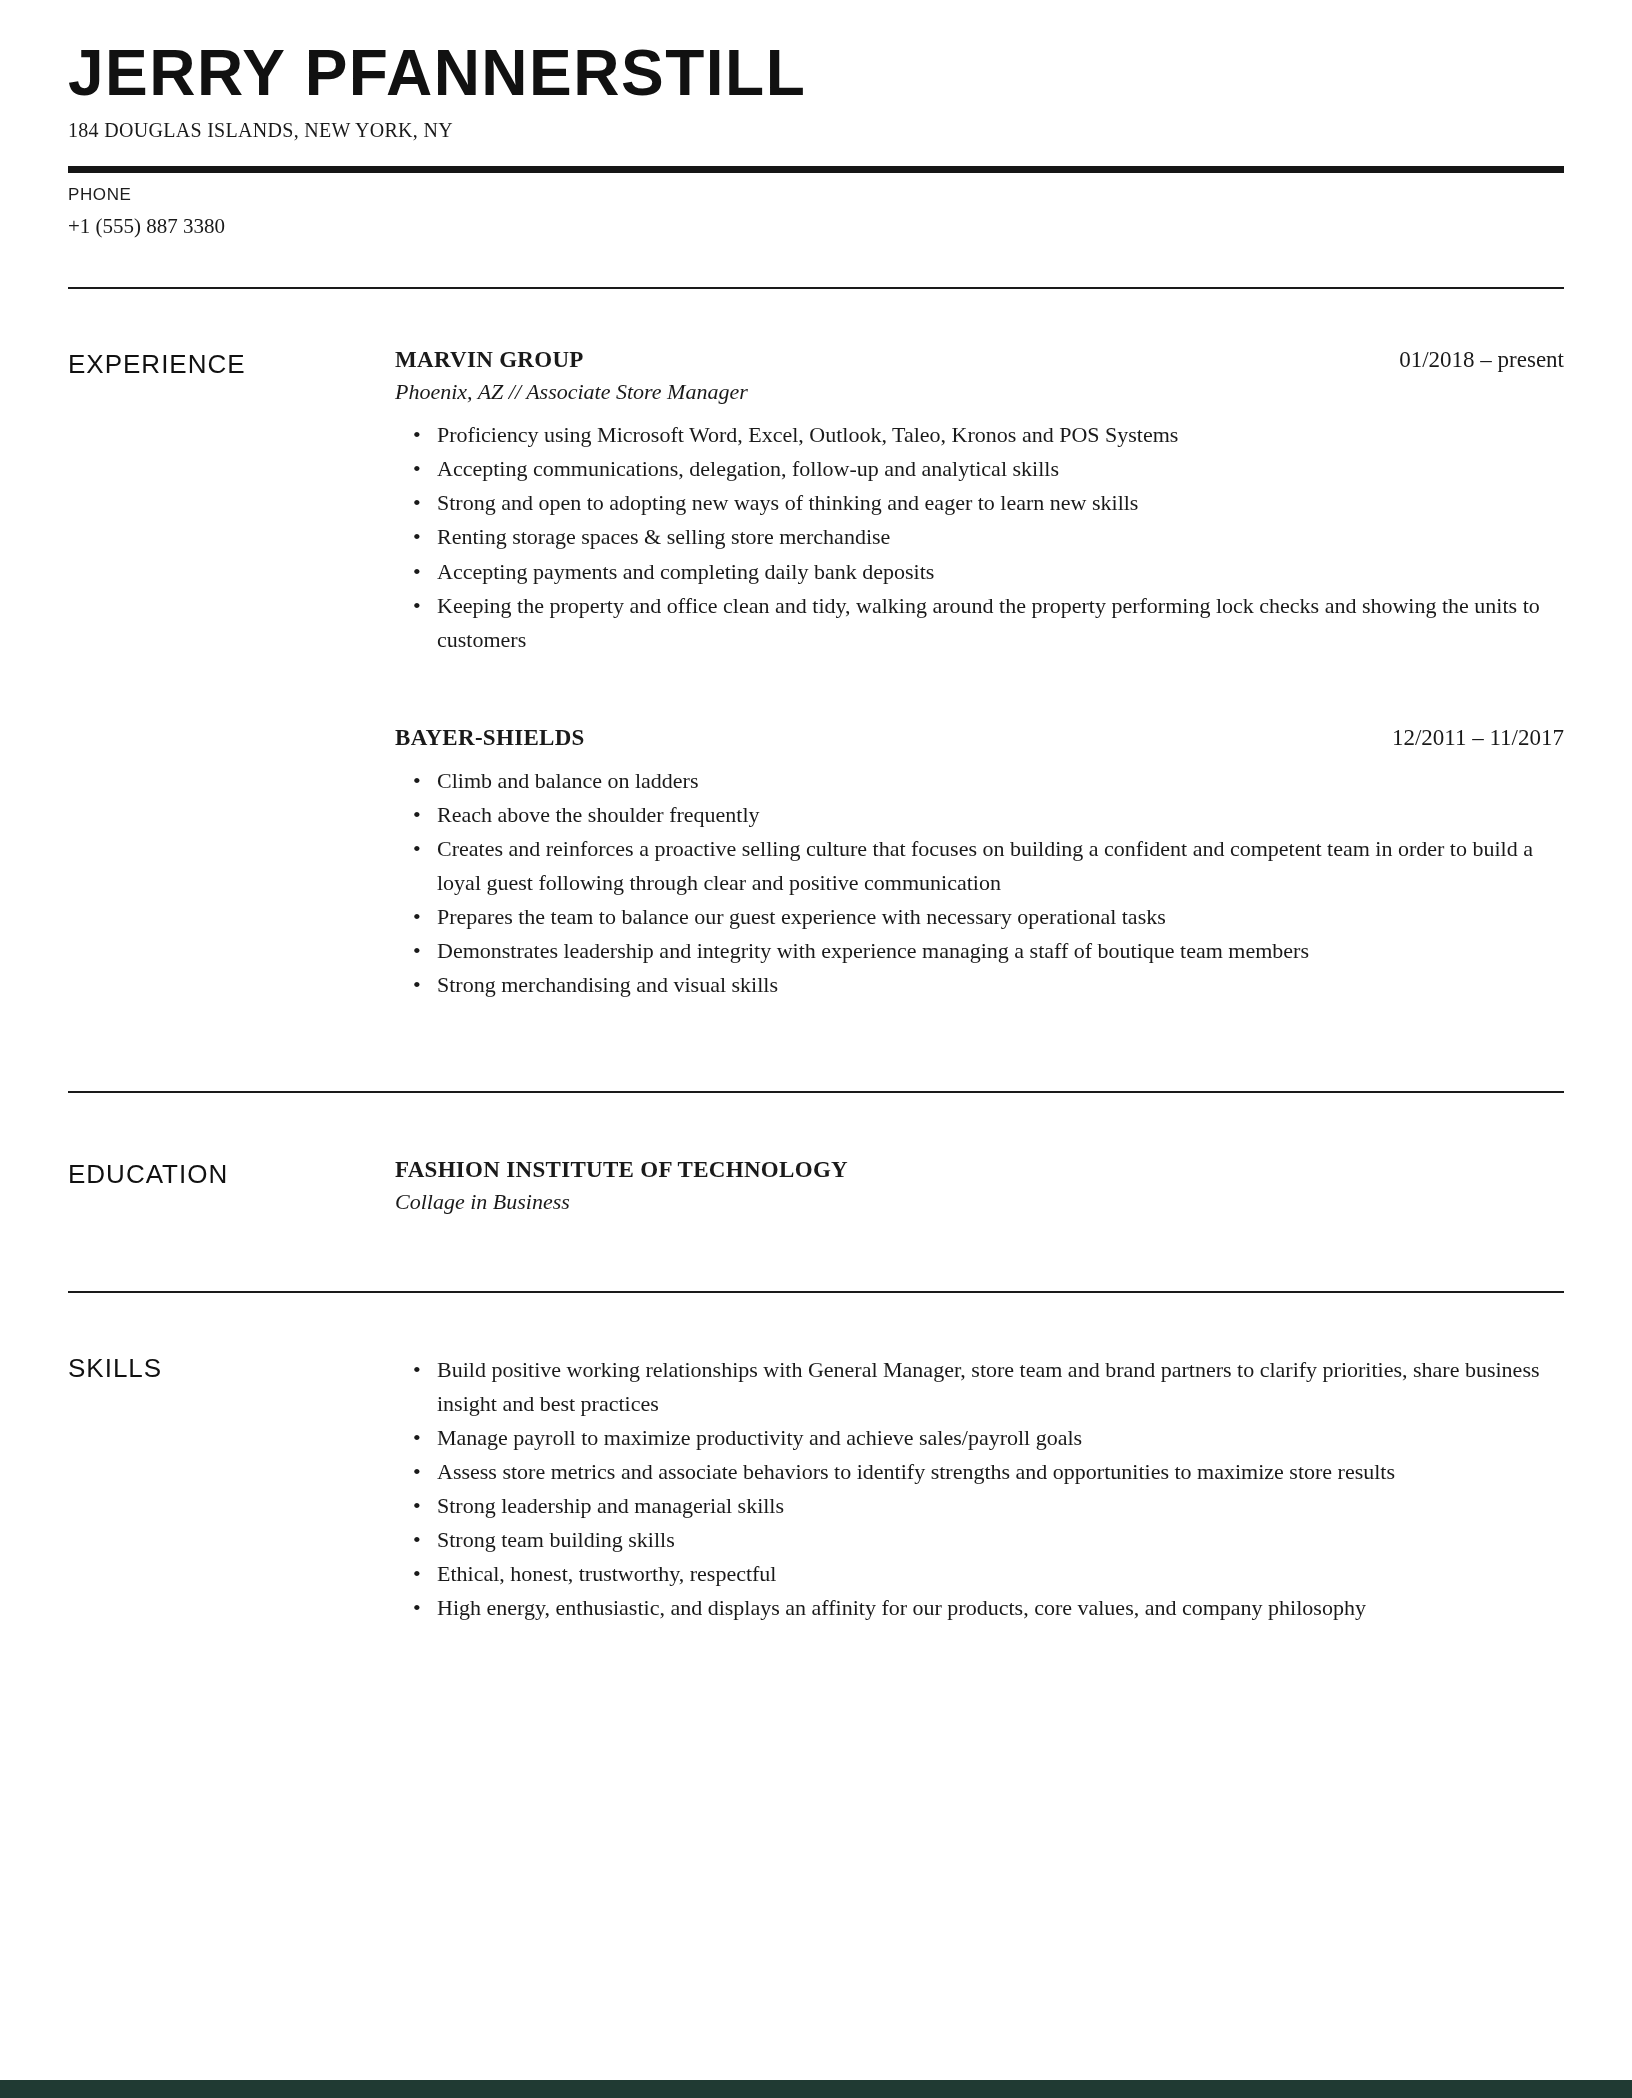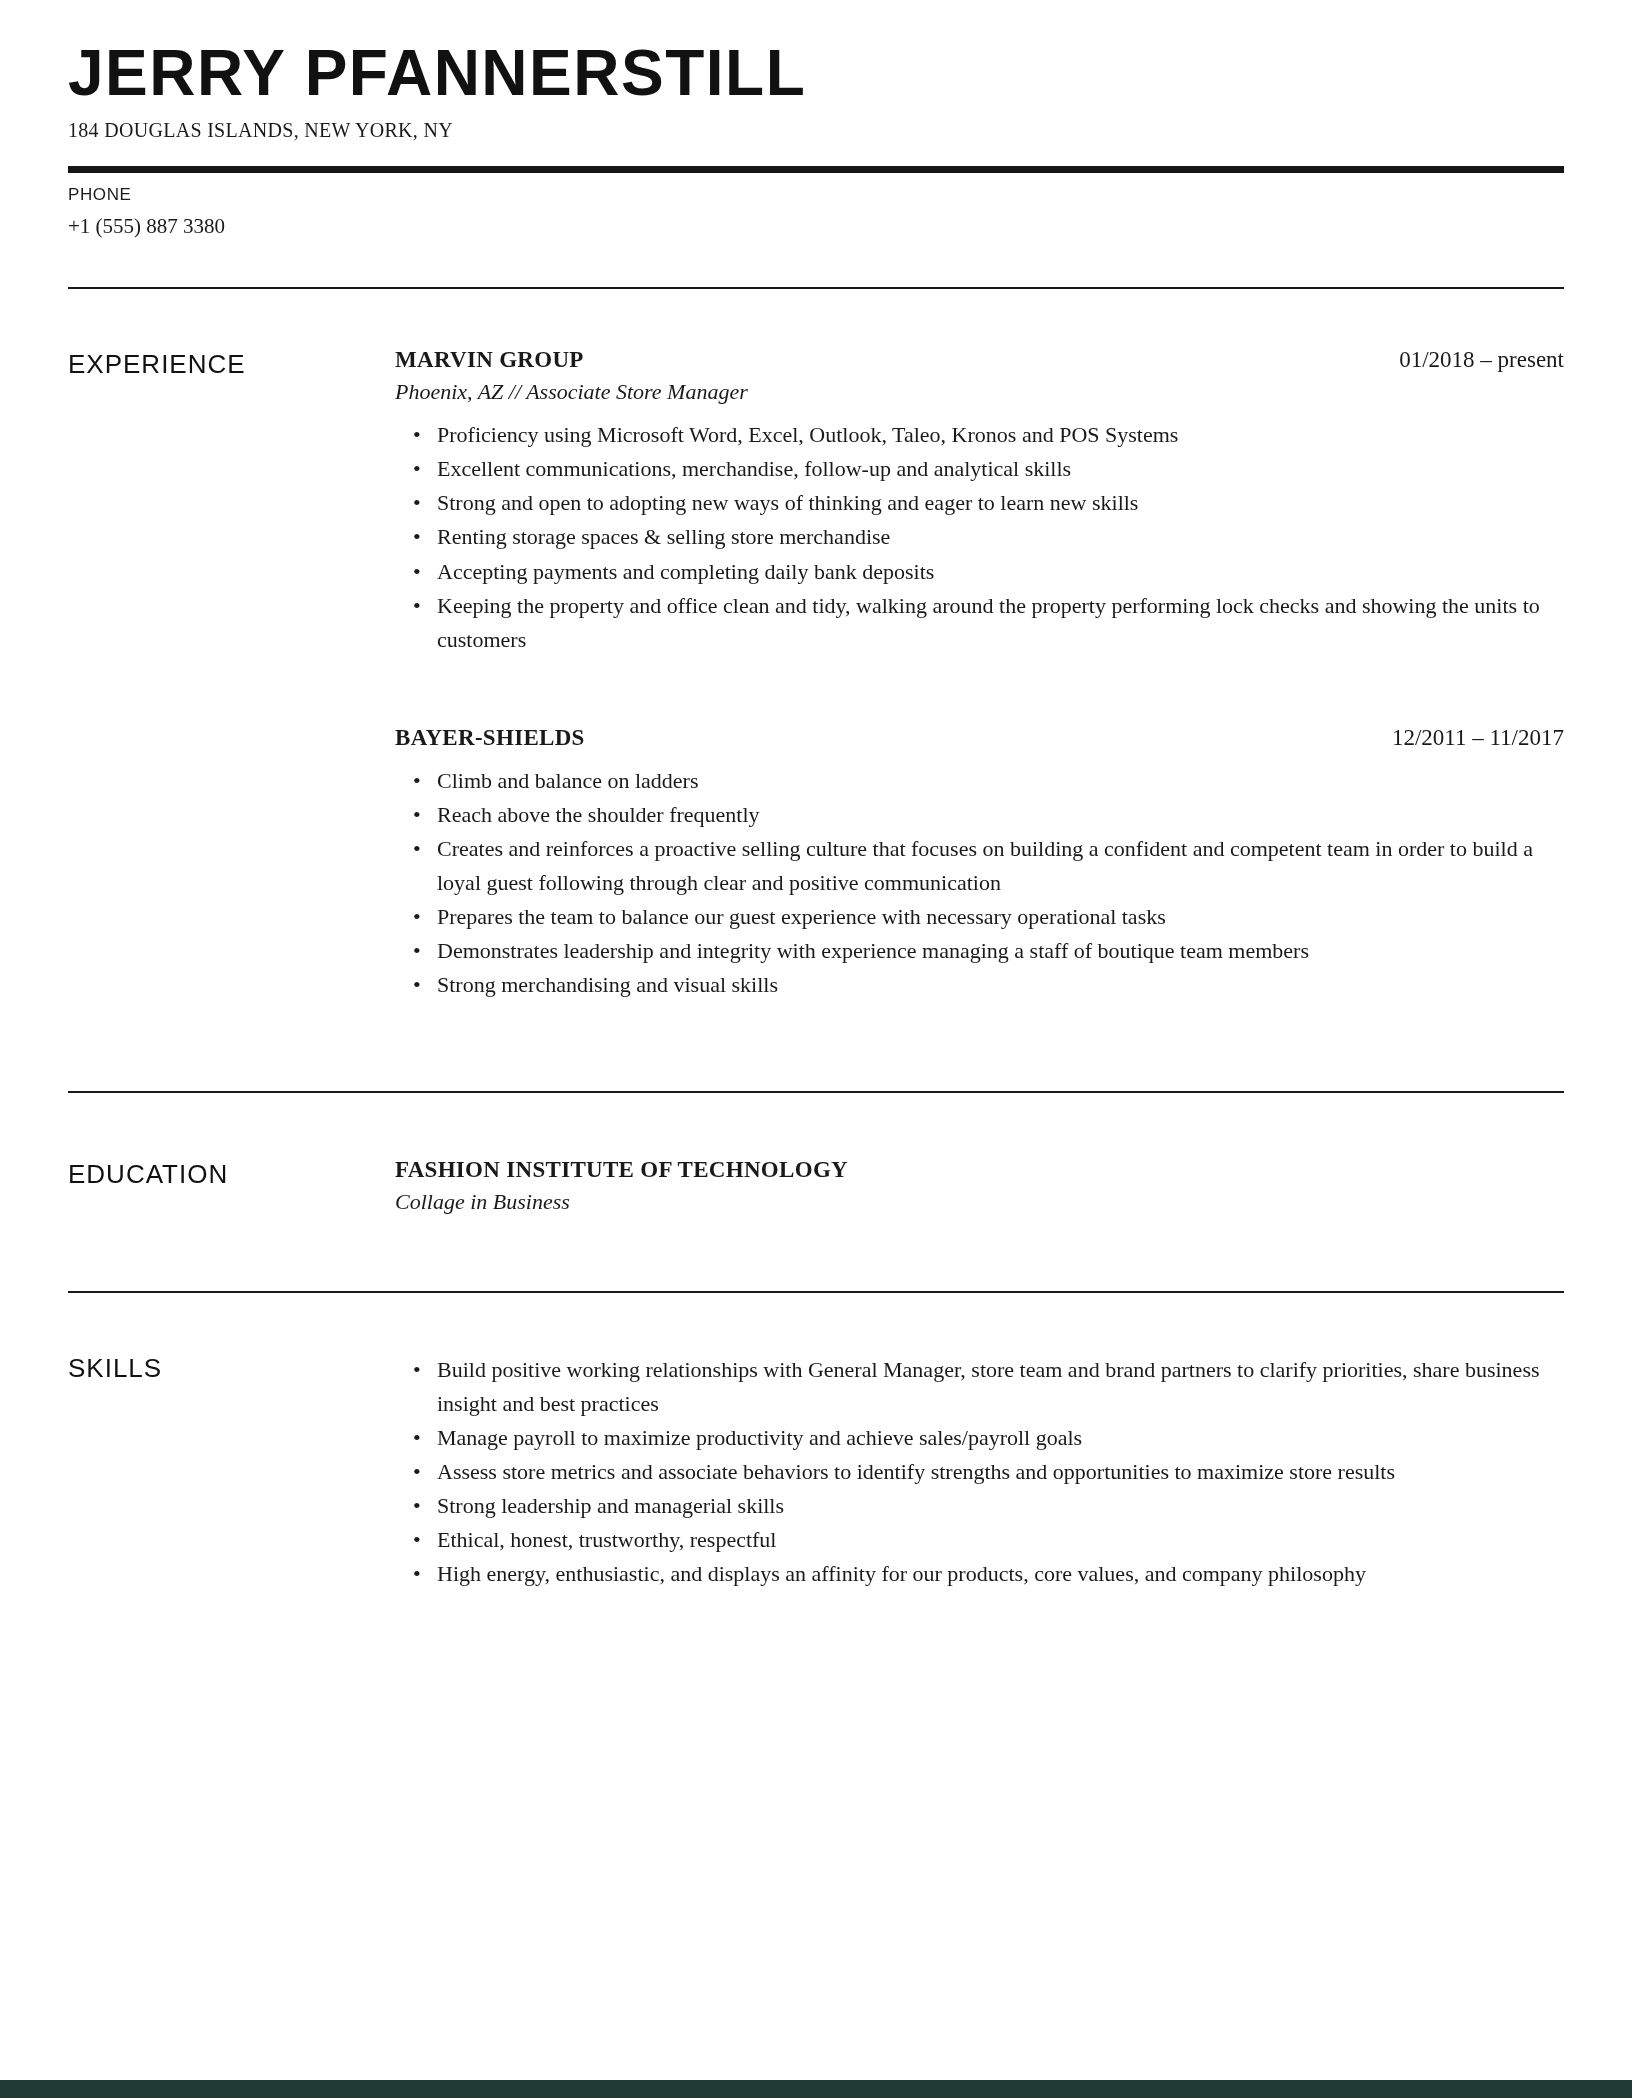--- a/index.html
+++ b/index.html
@@ -129,21 +129,21 @@
     <div class="section-content">
 
       <article class="job">
         <div class="job-header">
           <span class="company">MARVIN GROUP</span>
           <span class="dates">01/2018 – present</span>
         </div>
         <div class="role">Phoenix, AZ // Associate Store Manager</div>
         <ul class="bullets">
           <li>Proficiency using Microsoft Word, Excel, Outlook, Taleo, Kronos and POS Systems</li>
-          <li>Excellent communications, merchandise, follow-up and analytical skills</li>
+          <li>Accepting communications, delegation, follow-up and analytical skills</li>
           <li>Strong and open to adopting new ways of thinking and eager to learn new skills</li>
           <li>Renting storage spaces &amp; selling store merchandise</li>
           <li>Accepting payments and completing daily bank deposits</li>
           <li>Keeping the property and office clean and tidy, walking around the property performing lock checks and showing the units to customers</li>
         </ul>
       </article>
 
       <article class="job">
         <div class="job-header">
           <span class="company">BAYER-SHIELDS</span>
@@ -175,20 +175,21 @@
   <hr class="rule-thin">
 
   <section class="section sec-skills">
     <div class="section-label">SKILLS</div>
     <div class="section-content">
       <ul class="bullets skills-bullets">
         <li>Build positive working relationships with General Manager, store team and brand partners to clarify priorities, share business insight and best practices</li>
         <li>Manage payroll to maximize productivity and achieve sales/payroll goals</li>
         <li>Assess store metrics and associate behaviors to identify strengths and opportunities to maximize store results</li>
         <li>Strong leadership and managerial skills</li>
+        <li>Strong team building skills</li>
         <li>Ethical, honest, trustworthy, respectful</li>
         <li>High energy, enthusiastic, and displays an affinity for our products, core values, and company philosophy</li>
       </ul>
     </div>
   </section>
 
   <div class="footer-bar" style="background: rgb(32, 58, 51);"></div>
 
 </div>
 

